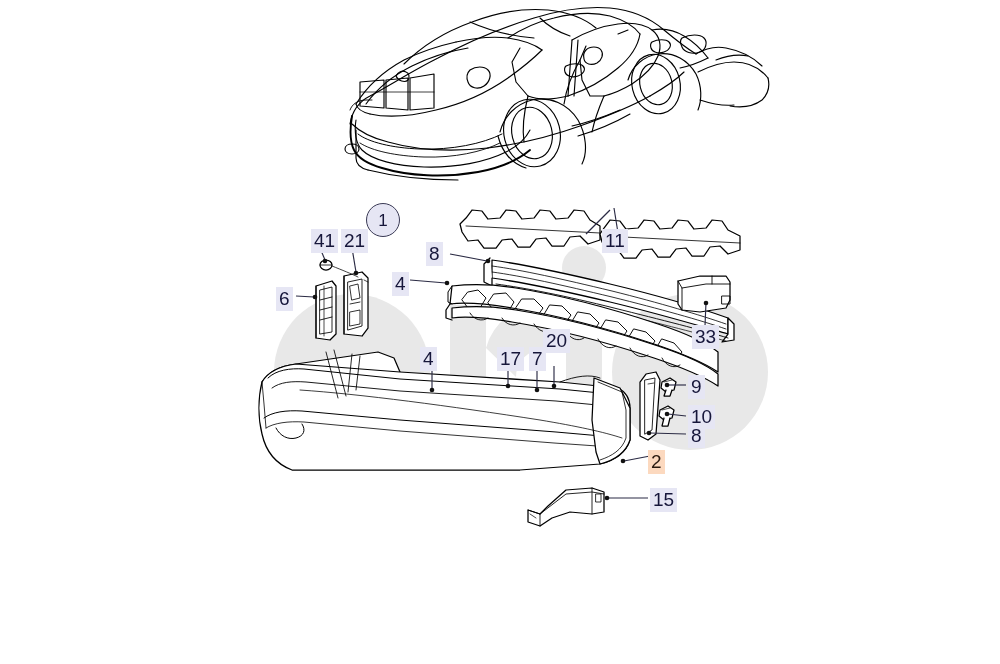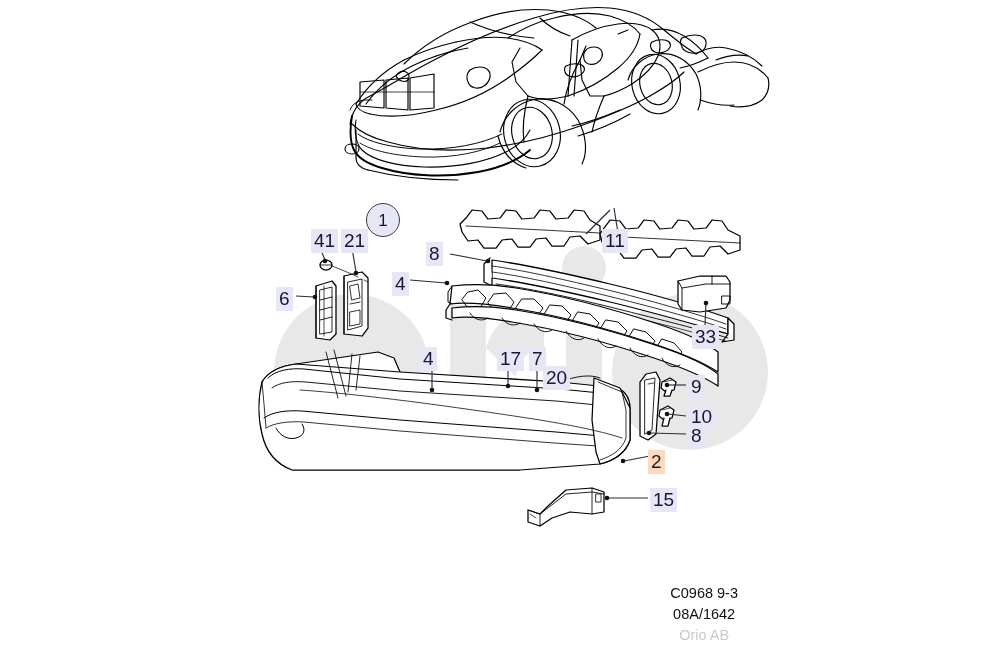--- a/index.html
+++ b/index.html
@@ -458,24 +458,19 @@
   <div class="clabel" style="left:276px;  top:287px;">6</div>
   <div class="clabel" style="left:529px;  top:347px;">7</div>
   <div class="clabel" style="left:688px;  top:424px;">8</div>
   <div class="clabel" style="left:688px;  top:375px;">9</div>
   <div class="clabel" style="left:688px;  top:405px;">10</div>
   <div class="clabel" style="left:602px;  top:197px;margin-top:32px;">11</div>
   <div class="clabel" style="left:420px;  top:347px;">4</div>
   <div class="clabel" style="left:426px;  top:242px;">8</div>
   <div class="clabel" style="left:497px;  top:347px;">17</div>
   <div class="clabel" style="left:650px;  top:488px;">15</div>
-  <div class="clabel" style="left:543px;  top:366px;">20</div>
+  <div class="clabel" style="left:543px;  top:329px;">20</div>
   <div class="clabel" style="left:341px;  top:229px;">21</div>
   <div class="clabel" style="left:311px;  top:229px;">41</div>
   <div class="clabel" style="left:692px;  top:325px;">33</div>
 
-  <div id="footer">
-    <span class="ftline">C0968 9-3</span>
-    <span class="ftline">08A/1642</span>
-    <span class="ftline faint">Orio AB</span>
-  </div>
 
 </div>
 
 </body></html>

